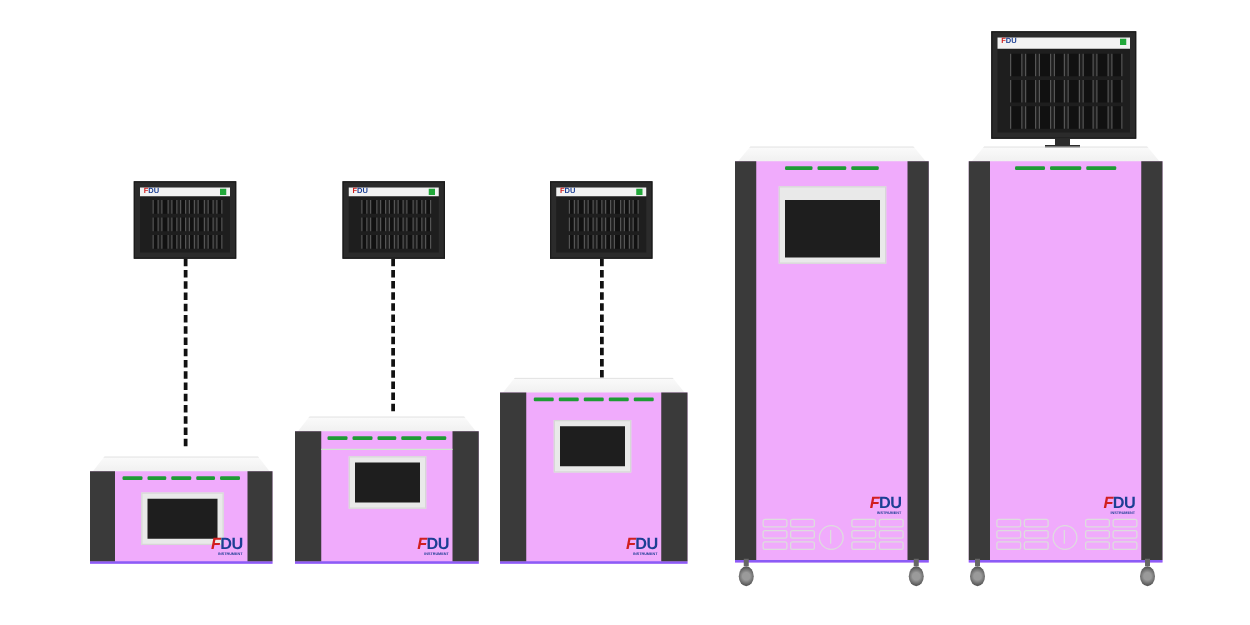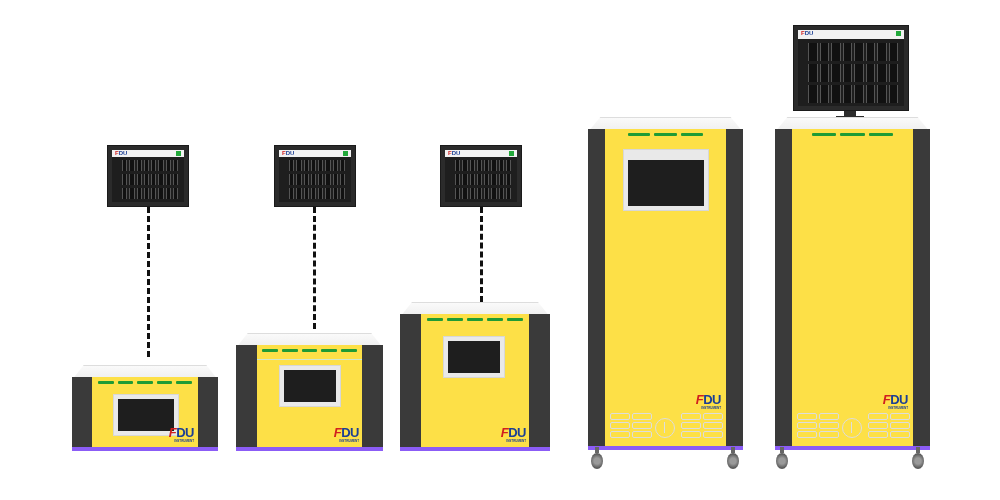--- a/index.html
+++ b/index.html
@@ -9,21 +9,21 @@
   .monitor .scr{position:absolute;left:4px;top:4px;right:4px;bottom:4px;background:#1e1e1e;}
   .scr .bar{position:absolute;left:0;top:0;right:0;height:7px;background:#f2f2f2;}
   .scr .bar .lg{position:absolute;left:3px;top:0;font-size:6px;font-weight:bold;color:#1c3f94;line-height:7px;}
   .scr .bar .lg i{color:#d11f1f;font-style:normal;}
   .scr .bar .gb{position:absolute;right:3px;top:1px;width:5px;height:5px;background:#22a83a;}
   .grid{position:absolute;left:10px;right:6px;top:10px;bottom:3px;display:grid;grid-template-columns:repeat(8,1fr);grid-template-rows:repeat(3,1fr);gap:3px 2px;}
   .grid span{background:#111;border-left:1px solid #555;border-right:1px solid #555;}
   
   .cab{position:absolute;}
   .cab .roof{position:absolute;left:0;right:0;top:0;height:14px;background:linear-gradient(#fafafa,#eee);clip-path:polygon(8% 0,92% 0,100% 100%,0 100%);border-top:1px solid #ddd;}
-  .cab .body{position:absolute;left:0;right:0;bottom:0;background:#fde047;border-bottom:4px solid #8b5cf6;}
+  .cab .body{position:absolute;left:0;right:0;bottom:0;background:#f0abfc;border-bottom:2px solid #8b5cf6;}
   .cab .side{position:absolute;top:0;bottom:0;width:14%;background:#3a3a3a;}
   .cab .side.l{left:0;} .cab .side.r{right:0;}
   .cab .leds{position:absolute;left:18%;right:18%;top:4px;display:flex;justify-content:space-between;gap:4px;}
   .cab .leds span{flex:1;height:3px;background:#1f9b35;border-radius:1px;}
   .cab .gline{position:absolute;left:14%;right:14%;top:14px;height:1px;background:#cfe8cf;}
   .cab .panel{position:absolute;background:#e9e9e9;border:1px solid #d7d7d7;}
   .cab .panel .scr{position:absolute;left:4px;top:4px;right:4px;bottom:4px;background:#1e1e1e;}
   .logo{position:absolute;font-weight:bold;color:#1c3f94;font-size:13px;line-height:12px;letter-spacing:-0.5px;}
   .logo i{color:#d11f1f;font-style:italic;font-weight:bold;}
   .logo small{display:block;font-size:3px;line-height:4px;color:#1c3f94;text-align:right;letter-spacing:0;}

